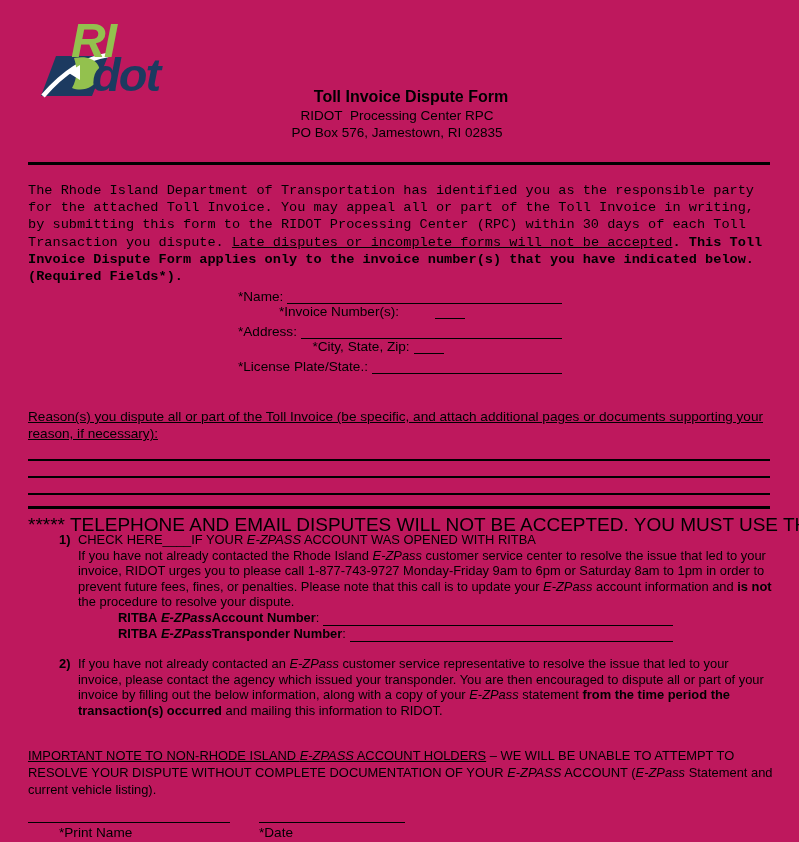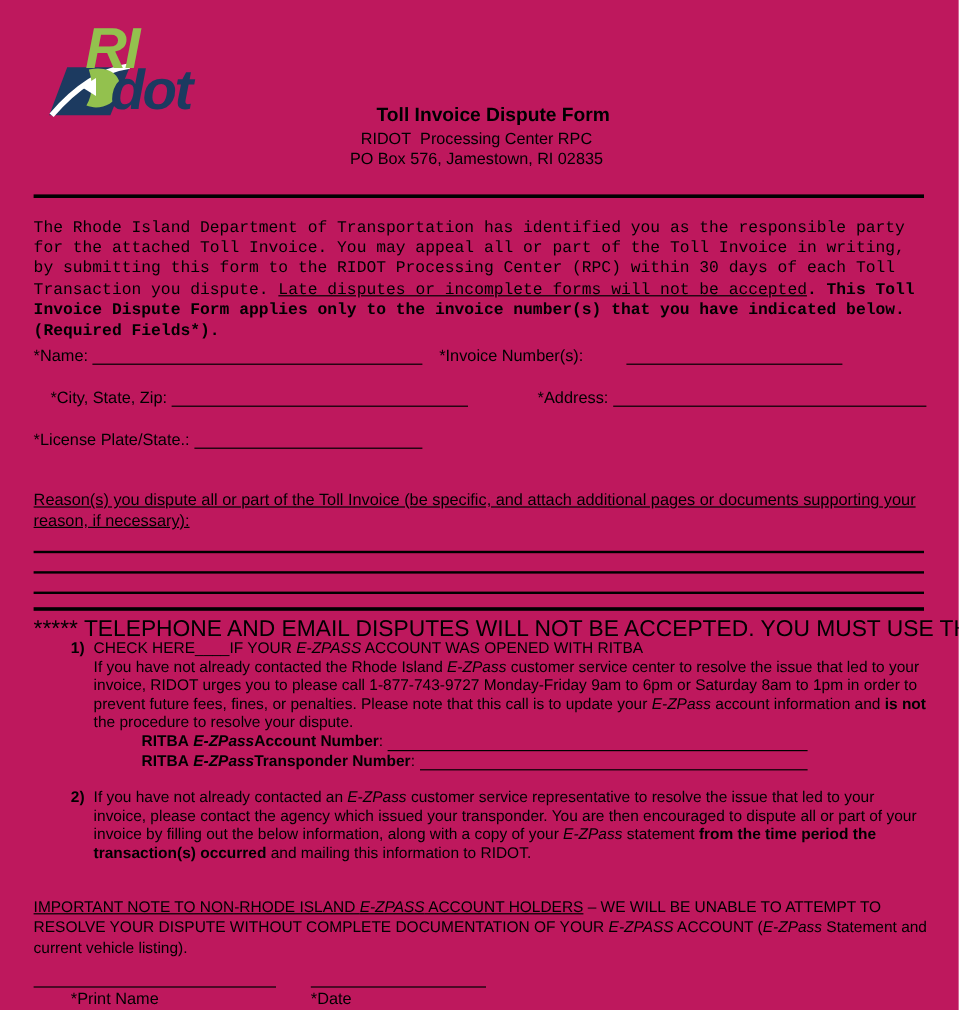--- a/index.html
+++ b/index.html
@@ -20,21 +20,21 @@
   .form-title { font-size:16px; font-weight:bold;margin-left:28px; }
   .form-sub { font-size:13.5px; margin-top:2px; }
 
   .rule-top { position:absolute; top:162px; left:28px; width:742px; height:3px; background:#000; }
 
   
   .intro { position:absolute; top:182px; left:28px; width:746px; font-size:13.6px; line-height:17.2px;font-family:Liberation Mono, monospace; }
 
   
   .fields { position:absolute; top:289px; left:28px; width:744px; }
-  .field-row { display:flex; align-items:flex-start; height:20px; margin-bottom:15px; font-size:13.6px; }
+  .field-row { display:flex; align-items:center; height:20px; margin-bottom:15px; font-size:13.6px;flex-direction:column; }
   .fcell { display:flex; align-items:flex-end; }
   .fc1 { width:324px; }
   .fc2 { flex:1; margin-left:14px; }
   .mr70 { margin-right:70px;gap:32px; }
   .mr58 { margin-right:58px; }
   .fill-line { flex:1; border-bottom:1.5px solid #000; height:15px; margin-left:4px; min-width:30px; }
 
   
   .reason { position:absolute; top:408px; left:28px; width:746px; font-size:13.6px; line-height:17.2px; }
   .write-line { position:absolute; left:28px; width:742px; border-top:2px solid #000; height:0; }
@@ -97,26 +97,26 @@
       <div class="fcell fc1">
         <span>*Name:</span>
         <span class="fill-line"></span>
       </div>
       <div class="fcell fc2 mr70">
         <span>*Invoice Number(s):</span>
         <span class="fill-line"></span>
       </div>
     </div>
     <div class="field-row">
+      <div class="fcell fc1">
+        <span>*Address:</span>
+        <span class="fill-line"></span>
+      </div>
       <div class="fcell fc2 mr58">
         <span>*City, State, Zip:</span>
-        <span class="fill-line"></span>
-      </div>
-      <div class="fcell fc1">
-        <span>*Address:</span>
         <span class="fill-line"></span>
       </div>
     </div>
     <div class="field-row">
       <div class="fcell fc1">
         <span>*License Plate/State.:</span>
         <span class="fill-line"></span>
       </div>
     </div>
   </div>

